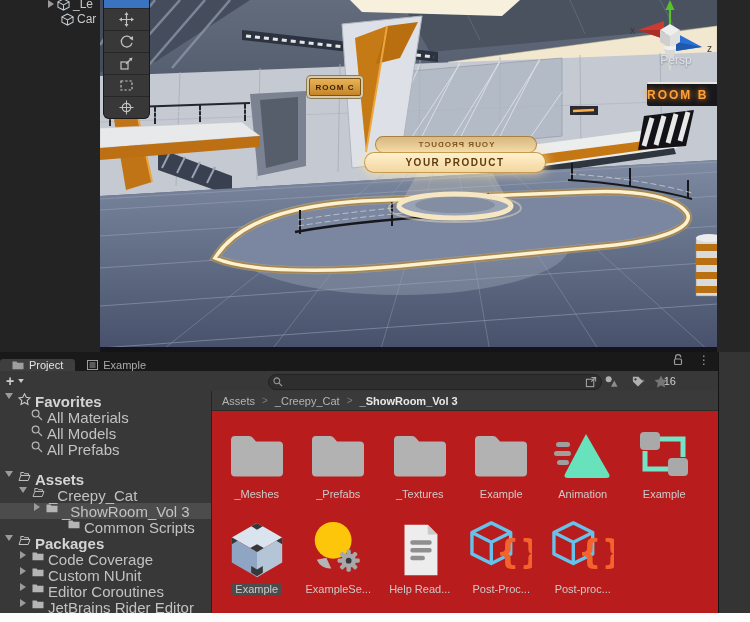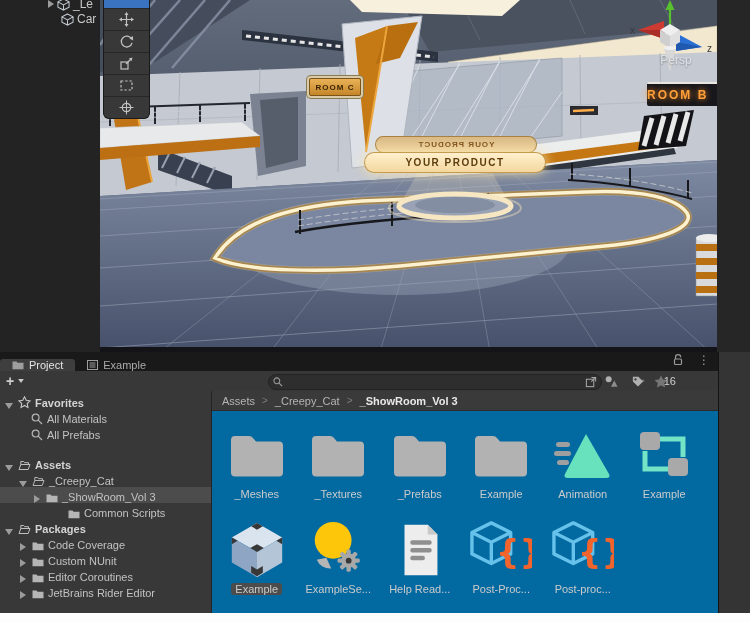--- a/index.html
+++ b/index.html
@@ -41,30 +41,30 @@
   .tabbar-right{position:absolute;right:40px;top:353px;display:flex;align-items:center;gap:14px;}
   .kebab{font-size:12px;color:#9a9a9a;line-height:1;}
   .ptoolbar{left:0;top:371px;width:718px;height:20px;background:#383838;border-bottom:1px solid #272727;display:flex;align-items:center;}
   .plus{margin-left:6px;display:flex;align-items:center;gap:3px;color:#cdcdcd;font-size:14px;font-weight:bold;}
   .plus .tri-d{border-top-color:#cdcdcd;transform:scale(.7);}
   .searchbox{position:absolute;left:268px;top:374px;width:324px;height:14px;background:#2e2e2e;border:1px solid #232323;
              border-radius:8px;display:flex;align-items:center;padding:0 4px;gap:4px;}
   .searchbox input{flex:1;background:transparent;border:none;outline:none;color:#ddd;font-size:11px;min-width:0;}
   .tbico{position:absolute;top:373px;display:flex;align-items:center;justify-content:center;width:18px;height:16px;}
   .sidebar{left:0;top:391px;width:212px;height:222px;background:#383838;border-right:1px solid #242424;overflow:hidden;padding-top:2px;box-sizing:border-box;}
-  .srow{height:16px;display:flex;align-items:flex-end;gap:4px;font-size:11px;color:#c2c2c2;white-space:nowrap;}
+  .srow{height:16px;display:flex;align-items:flex-start;gap:4px;font-size:15px;color:#c2c2c2;white-space:nowrap;}
   .srow.bold{font-weight:bold;color:#d4d4d4;}
   .srow.sel{background:#4c4c4c;}
   .d0{padding-left:4px;} .d1{padding-left:18px;} .d1i{padding-left:31px;} .d2{padding-left:32px;}
   .gap14{height:14px;}
   .arrow-slot{width:10px;display:flex;justify-content:center;}
   .breadcrumb{left:212px;top:391px;width:506px;height:20px;background:#3a3a3a;border-bottom:1px solid #2c2c2c;
               display:flex;align-items:center;gap:7px;padding-left:10px;font-size:11px;box-sizing:border-box;}
   .bc{color:#b4b4b4;} .bcsep{color:#7d7d7d;font-size:10px;} .bclast{color:#e8e8e8;font-weight:bold;}
-  .gridarea{left:212px;top:411px;width:506px;height:202px;background:#0369a1;overflow:hidden;
+  .gridarea{left:212px;top:411px;width:506px;height:202px;background:#b91c1c;overflow:hidden;
             display:grid;grid-template-columns:repeat(6,81.5px);align-content:start;padding:12px 0 0 4px;box-sizing:border-box;}
   .gitem{height:95px;display:flex;flex-direction:column;align-items:center;}
   .gicon{width:64px;height:64px;display:flex;align-items:center;justify-content:center;}
   .glabel{margin-top:1px;font-size:11px;color:#cbcbcb;white-space:nowrap;max-width:79px;overflow:hidden;padding:0 4px;border-radius:3px;}
   .glabel.sel{background:#4c4c4c;}
   .rightstrip{left:718px;top:352px;width:32px;height:261px;background:#343434;border-left:1px solid #141414;}
   .whitebar{left:0;top:613px;width:750px;height:9px;background:#fdfdfd;}
 </style>
 </head>
 <body>
@@ -400,20 +400,27 @@
           <circle cx="4.6" cy="4.6" r="3.4" fill="none" stroke="#b5b5b5" stroke-width="1.2"></circle>
           <line x1="7.2" y1="7.2" x2="11" y2="11" stroke="#b5b5b5" stroke-width="1.2"></line>
         </svg>
       <span>All Materials</span>
     </div>
     <div class="srow d1i">
       <svg width="12" height="12" viewBox="0 0 12 12">
           <circle cx="4.6" cy="4.6" r="3.4" fill="none" stroke="#b5b5b5" stroke-width="1.2"></circle>
           <line x1="7.2" y1="7.2" x2="11" y2="11" stroke="#b5b5b5" stroke-width="1.2"></line>
         </svg>
+      <span>All Models</span>
+    </div>
+    <div class="srow d1i">
+      <svg width="12" height="12" viewBox="0 0 12 12">
+          <circle cx="4.6" cy="4.6" r="3.4" fill="none" stroke="#b5b5b5" stroke-width="1.2"></circle>
+          <line x1="7.2" y1="7.2" x2="11" y2="11" stroke="#b5b5b5" stroke-width="1.2"></line>
+        </svg>
       <span>All Prefabs</span>
     </div>
     <div class="gap14"></div>
     <div class="srow bold d0">
       <span class="arrow-slot">
           <span class="tri-d"></span>
         </span>
       <svg width="13" height="11" viewBox="0 0 13 11">
           <path d="M1,9.5 L2.8,4.5 H12 L10.2,9.5 Z M2.8,4.5 V1.5 H5.6 L6.6,2.7 H10.5 V4.5" fill="none" stroke="#c0c0c0" stroke-width="1"></path>
         </svg>
@@ -507,29 +514,29 @@
           </svg>
         </div>
       <div class="glabel">_Meshes</div>
     </div>
     <div class="gitem">
       <div class="gicon">
           <svg width="60" height="50" viewBox="0 0 60 50">
             <path d="M4,10 q0,-4 4,-4 h14 q2.5,0 4,2 l3,3.5 h23 q4,0 4,4 v27 q0,4 -4,4 H8 q-4,0 -4,-4 Z" fill="#b2b2b2"></path>
           </svg>
         </div>
-      <div class="glabel">_Textures</div>
+      <div class="glabel">_Prefabs</div>
     </div>
     <div class="gitem">
       <div class="gicon">
           <svg width="60" height="50" viewBox="0 0 60 50">
             <path d="M4,10 q0,-4 4,-4 h14 q2.5,0 4,2 l3,3.5 h23 q4,0 4,4 v27 q0,4 -4,4 H8 q-4,0 -4,-4 Z" fill="#b2b2b2"></path>
           </svg>
         </div>
-      <div class="glabel">_Prefabs</div>
+      <div class="glabel">_Textures</div>
     </div>
     <div class="gitem">
       <div class="gicon">
           <svg width="60" height="50" viewBox="0 0 60 50">
             <path d="M4,10 q0,-4 4,-4 h14 q2.5,0 4,2 l3,3.5 h23 q4,0 4,4 v27 q0,4 -4,4 H8 q-4,0 -4,-4 Z" fill="#b2b2b2"></path>
           </svg>
         </div>
       <div class="glabel">Example</div>
     </div>
     <div class="gitem">

